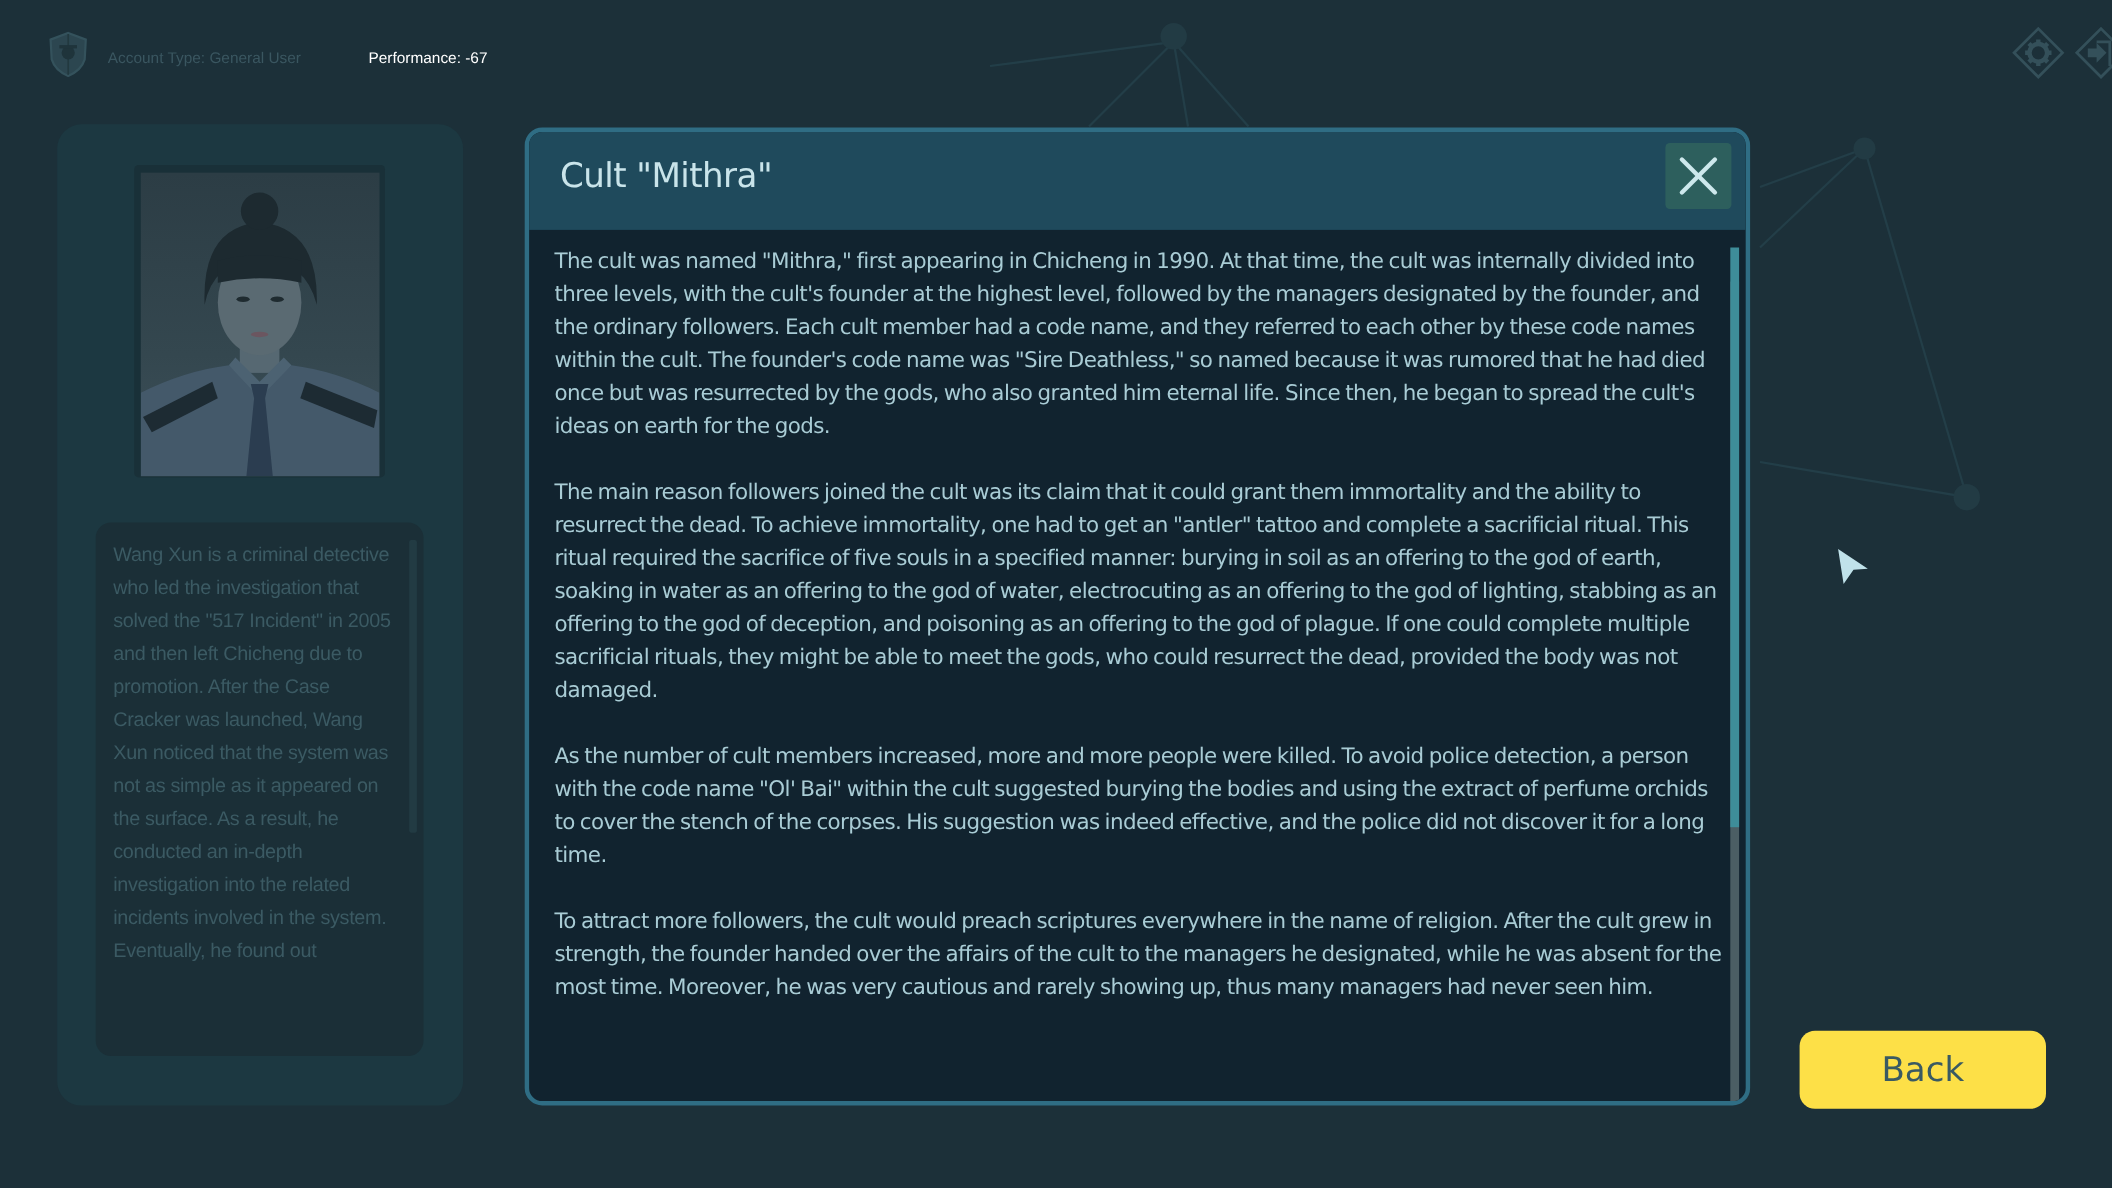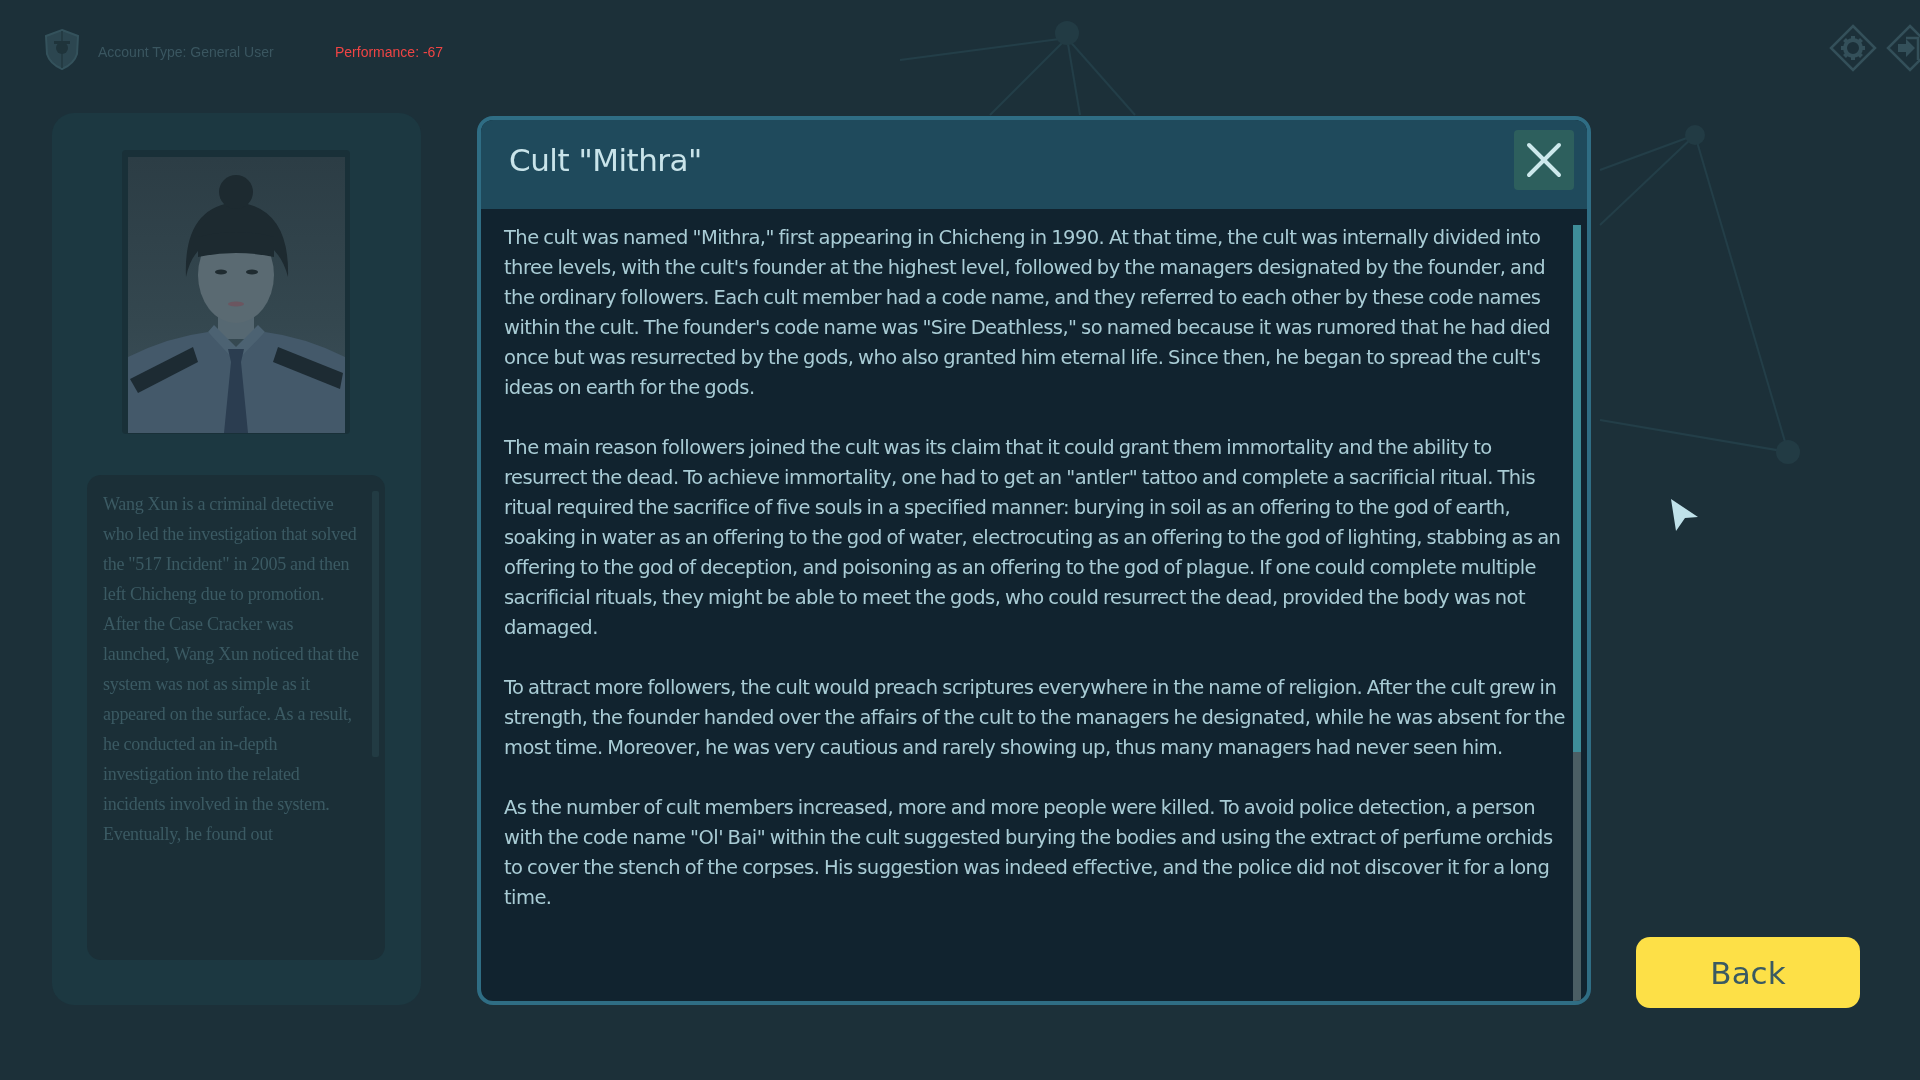--- a/index.html
+++ b/index.html
@@ -7,21 +7,21 @@
     width: 1920px; height: 1080px; overflow: hidden; position: relative;
     background: #1c3039;
     font-family: "DejaVu Sans", sans-serif;
   }
   .bg-svg { position: absolute; left: 0; top: 0; width: 1920px; height: 1080px; }
 
   
   .topbar { position: absolute; left: 0; top: 12px; width: 1920px; height: 80px; margin-left: 24px; }
   .shield { position: absolute; left: 19px; top: 16px; width: 38px; height: 42px; }
   .acct { position: absolute; left: 74px; top: 32px; font-family: "Liberation Sans", sans-serif; font-size: 14px; color: #3a5660; }
-  .perf { position: absolute; left: 311px; top: 32px; font-family: "Liberation Sans", sans-serif; font-size: 14px; color: #ef4444; }
+  .perf { position: absolute; left: 311px; top: 32px; font-family: "Liberation Sans", sans-serif; font-size: 14px; color: #ffffff; }
   .top-icon { position: absolute; top: 12px; width: 48px; height: 48px; cursor: pointer; }
   .settings-btn { left: 1805px; }
   .logout-btn { left: 1862px; }
 
   
   .left-panel {
     position: absolute; left: 52px; top: 113px; width: 369px; height: 892px;
     background: #1c3841; border-radius: 22px;
   }
   .photo-frame {
@@ -32,21 +32,21 @@
     position: absolute; left: 6px; top: 7px; width: 217px; height: 276px;
     background: linear-gradient(180deg, #2c3d45 0%, #34474f 60%, #3d505a 100%);
     overflow: hidden;
   }
   .bio-box {
     position: absolute; left: 35px; top: 362px; width: 298px; height: 485px;
     background: #1b2f37; border-radius: 14px; overflow: hidden;
   }
   .bio-text {
     position: absolute; left: 16px; top: 14px; width: 260px;
-    font-family: Liberation Serif, serif; font-size: 18px; line-height: 30px;
+    font-family: Liberation Sans, sans-serif; font-size: 18px; line-height: 30px;
     color: #3b5a63; letter-spacing: -0.3px;
   }
   .bio-scroll { position: absolute; left: 285px; top: 16px; width: 7px; height: 266px; background: #223b43; border-radius: 2px; }
 
   
   .modal {
     position: absolute; left: 477px; top: 116px; width: 1114px; height: 889px;
     background: #11232f; border: 4px solid #2f6d84; border-radius: 16px;
     box-sizing: border-box; overflow: hidden;
   }
@@ -187,22 +187,22 @@
       <svg viewBox="0 0 60 60" width="60" height="60">
         <line x1="15" y1="15" x2="45" y2="45" stroke="#cde8ec" stroke-width="4" stroke-linecap="round"></line>
         <line x1="45" y1="15" x2="15" y2="45" stroke="#cde8ec" stroke-width="4" stroke-linecap="round"></line>
       </svg>
     </div>
   </div>
   <div class="modal-body">
     <div class="modal-text">
       <p>The cult was named "Mithra," first appearing in Chicheng in 1990. At that time, the cult was internally divided into three levels, with the cult's founder at the highest level, followed by the managers designated by the founder, and the ordinary followers. Each cult member had a code name, and they referred to each other by these code names within the cult. The founder's code name was "Sire Deathless," so named because it was rumored that he had died once but was resurrected by the gods, who also granted him eternal life. Since then, he began to spread the cult's ideas on earth for the gods.</p>
       <p>The main reason followers joined the cult was its claim that it could grant them immortality and the ability to resurrect the dead. To achieve immortality, one had to get an "antler" tattoo and complete a sacrificial ritual. This ritual required the sacrifice of five souls in a specified manner: burying in soil as an offering to the god of earth, soaking in water as an offering to the god of water, electrocuting as an offering to the god of lighting, stabbing as an offering to the god of deception, and poisoning as an offering to the god of plague. If one could complete multiple sacrificial rituals, they might be able to meet the gods, who could resurrect the dead, provided the body was not damaged.</p>
+      <p>As the number of cult members increased, more and more people were killed. To avoid police detection, a person with the code name "Ol' Bai" within the cult suggested burying the bodies and using the extract of perfume orchids to cover the stench of the corpses. His suggestion was indeed effective, and the police did not discover it for a long time.</p>
       <p>To attract more followers, the cult would preach scriptures everywhere in the name of religion. After the cult grew in strength, the founder handed over the affairs of the cult to the managers he designated, while he was absent for the most time. Moreover, he was very cautious and rarely showing up, thus many managers had never seen him.</p>
-      <p>As the number of cult members increased, more and more people were killed. To avoid police detection, a person with the code name "Ol' Bai" within the cult suggested burying the bodies and using the extract of perfume orchids to cover the stench of the corpses. His suggestion was indeed effective, and the police did not discover it for a long time.</p>
     </div>
   </div>
   <div class="scroll-track"></div>
   <div class="scroll-thumb"></div>
 </div>
 
 <div class="back-btn">Back</div>
 
 <svg class="cursor" viewBox="0 0 32 36">
   <path d="M3 2 L30 20 L17 21 L8 34 Z" fill="#c0e2ea"></path>

